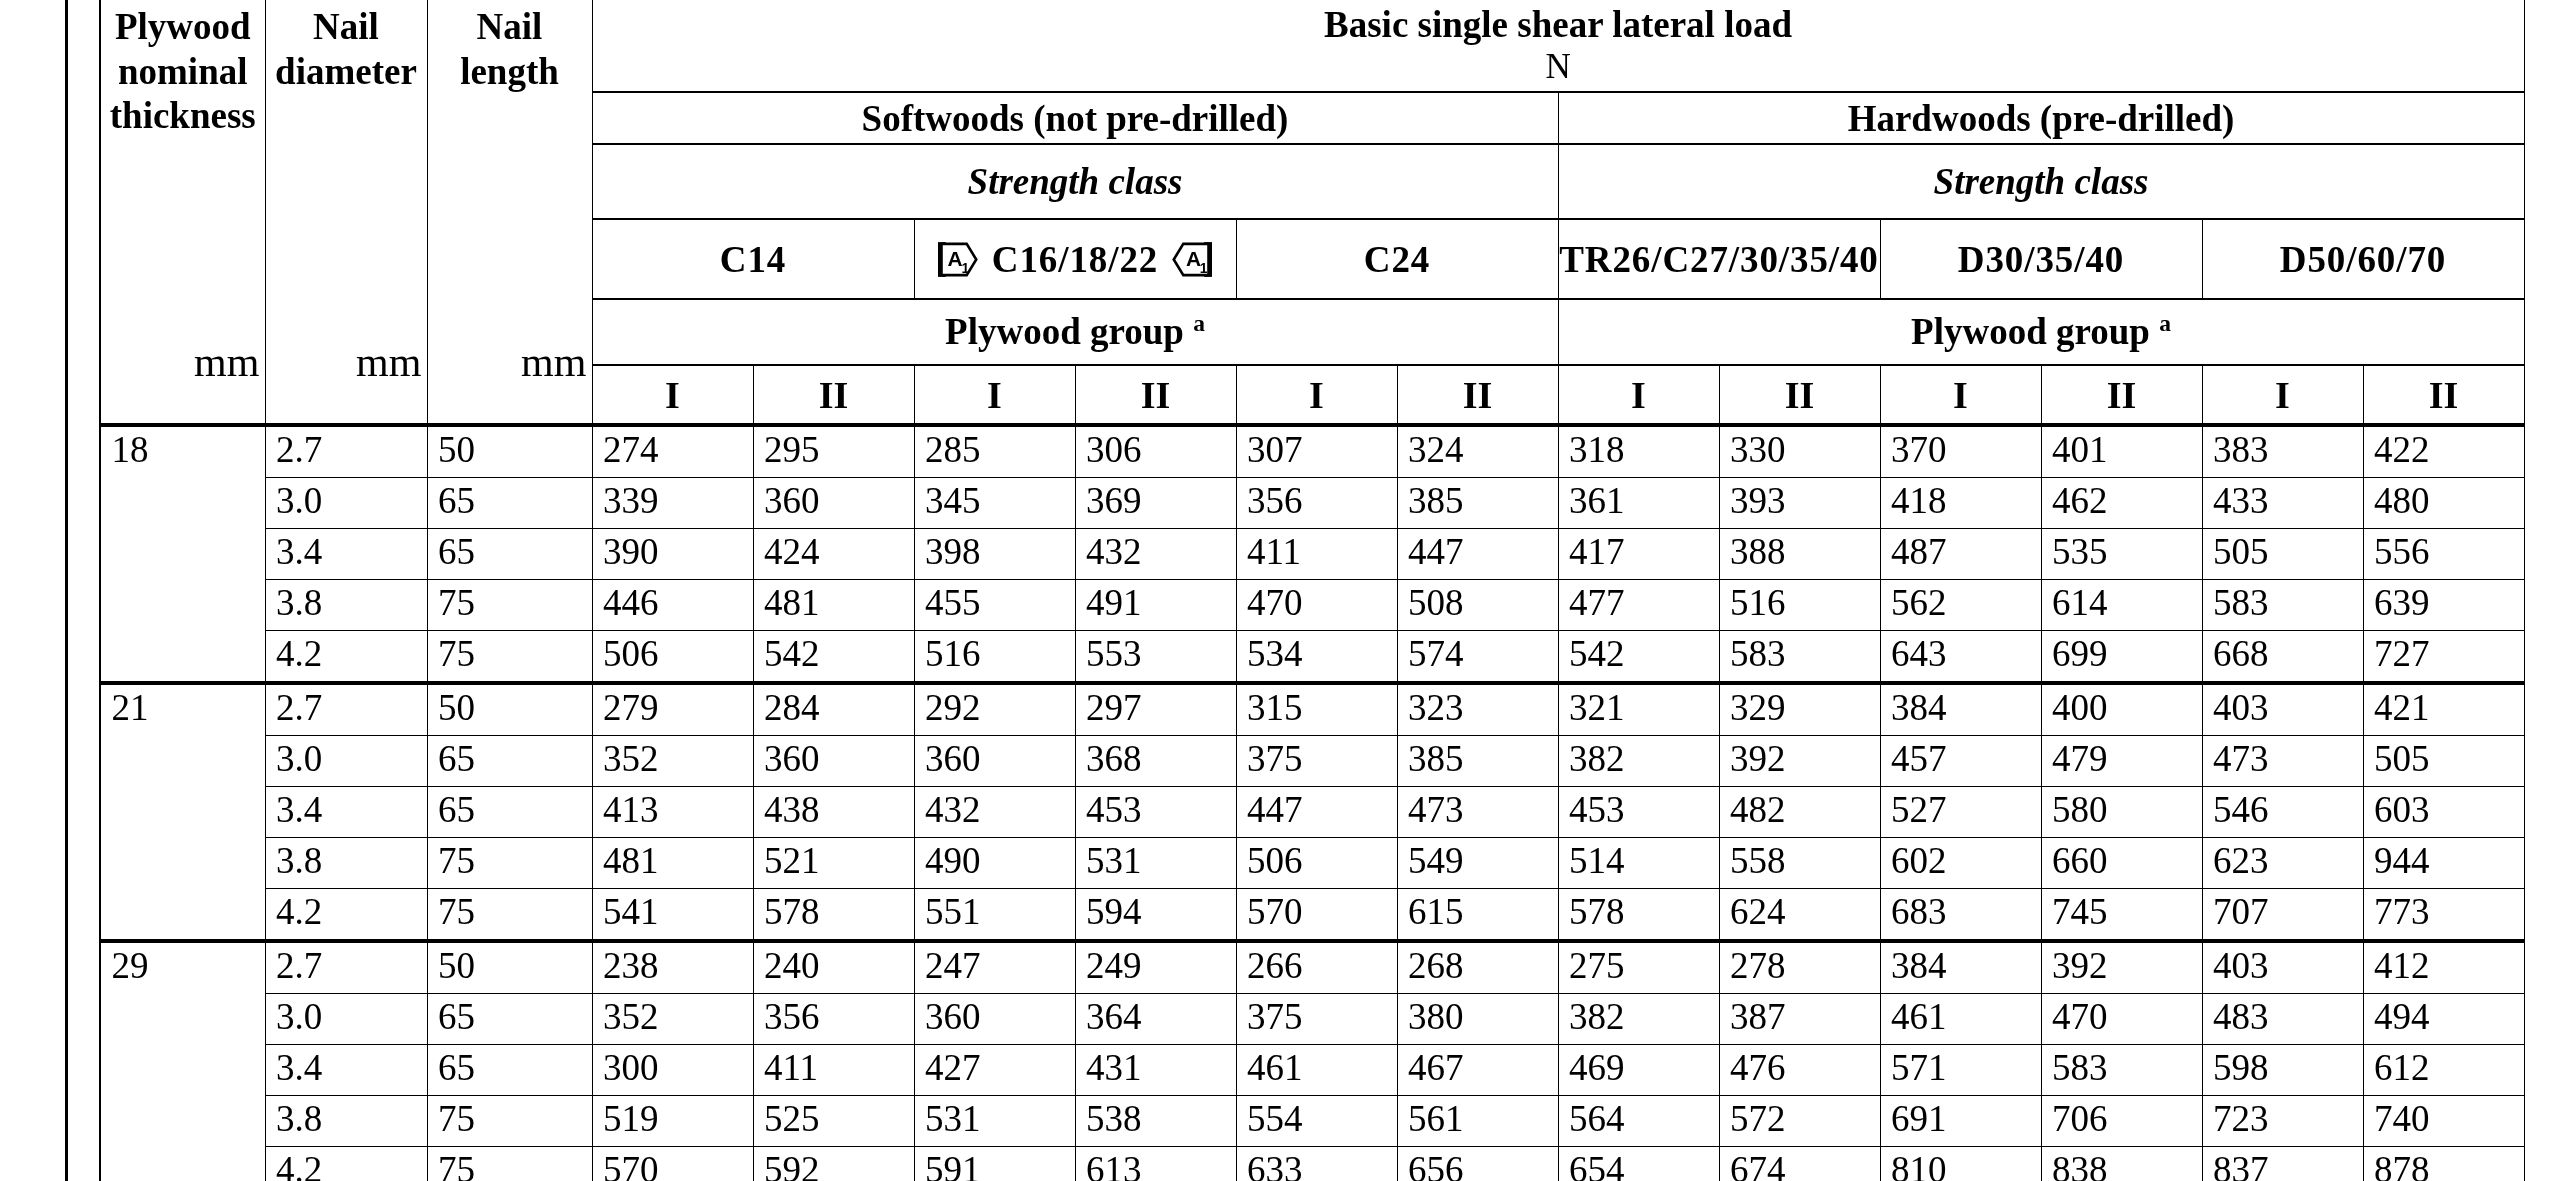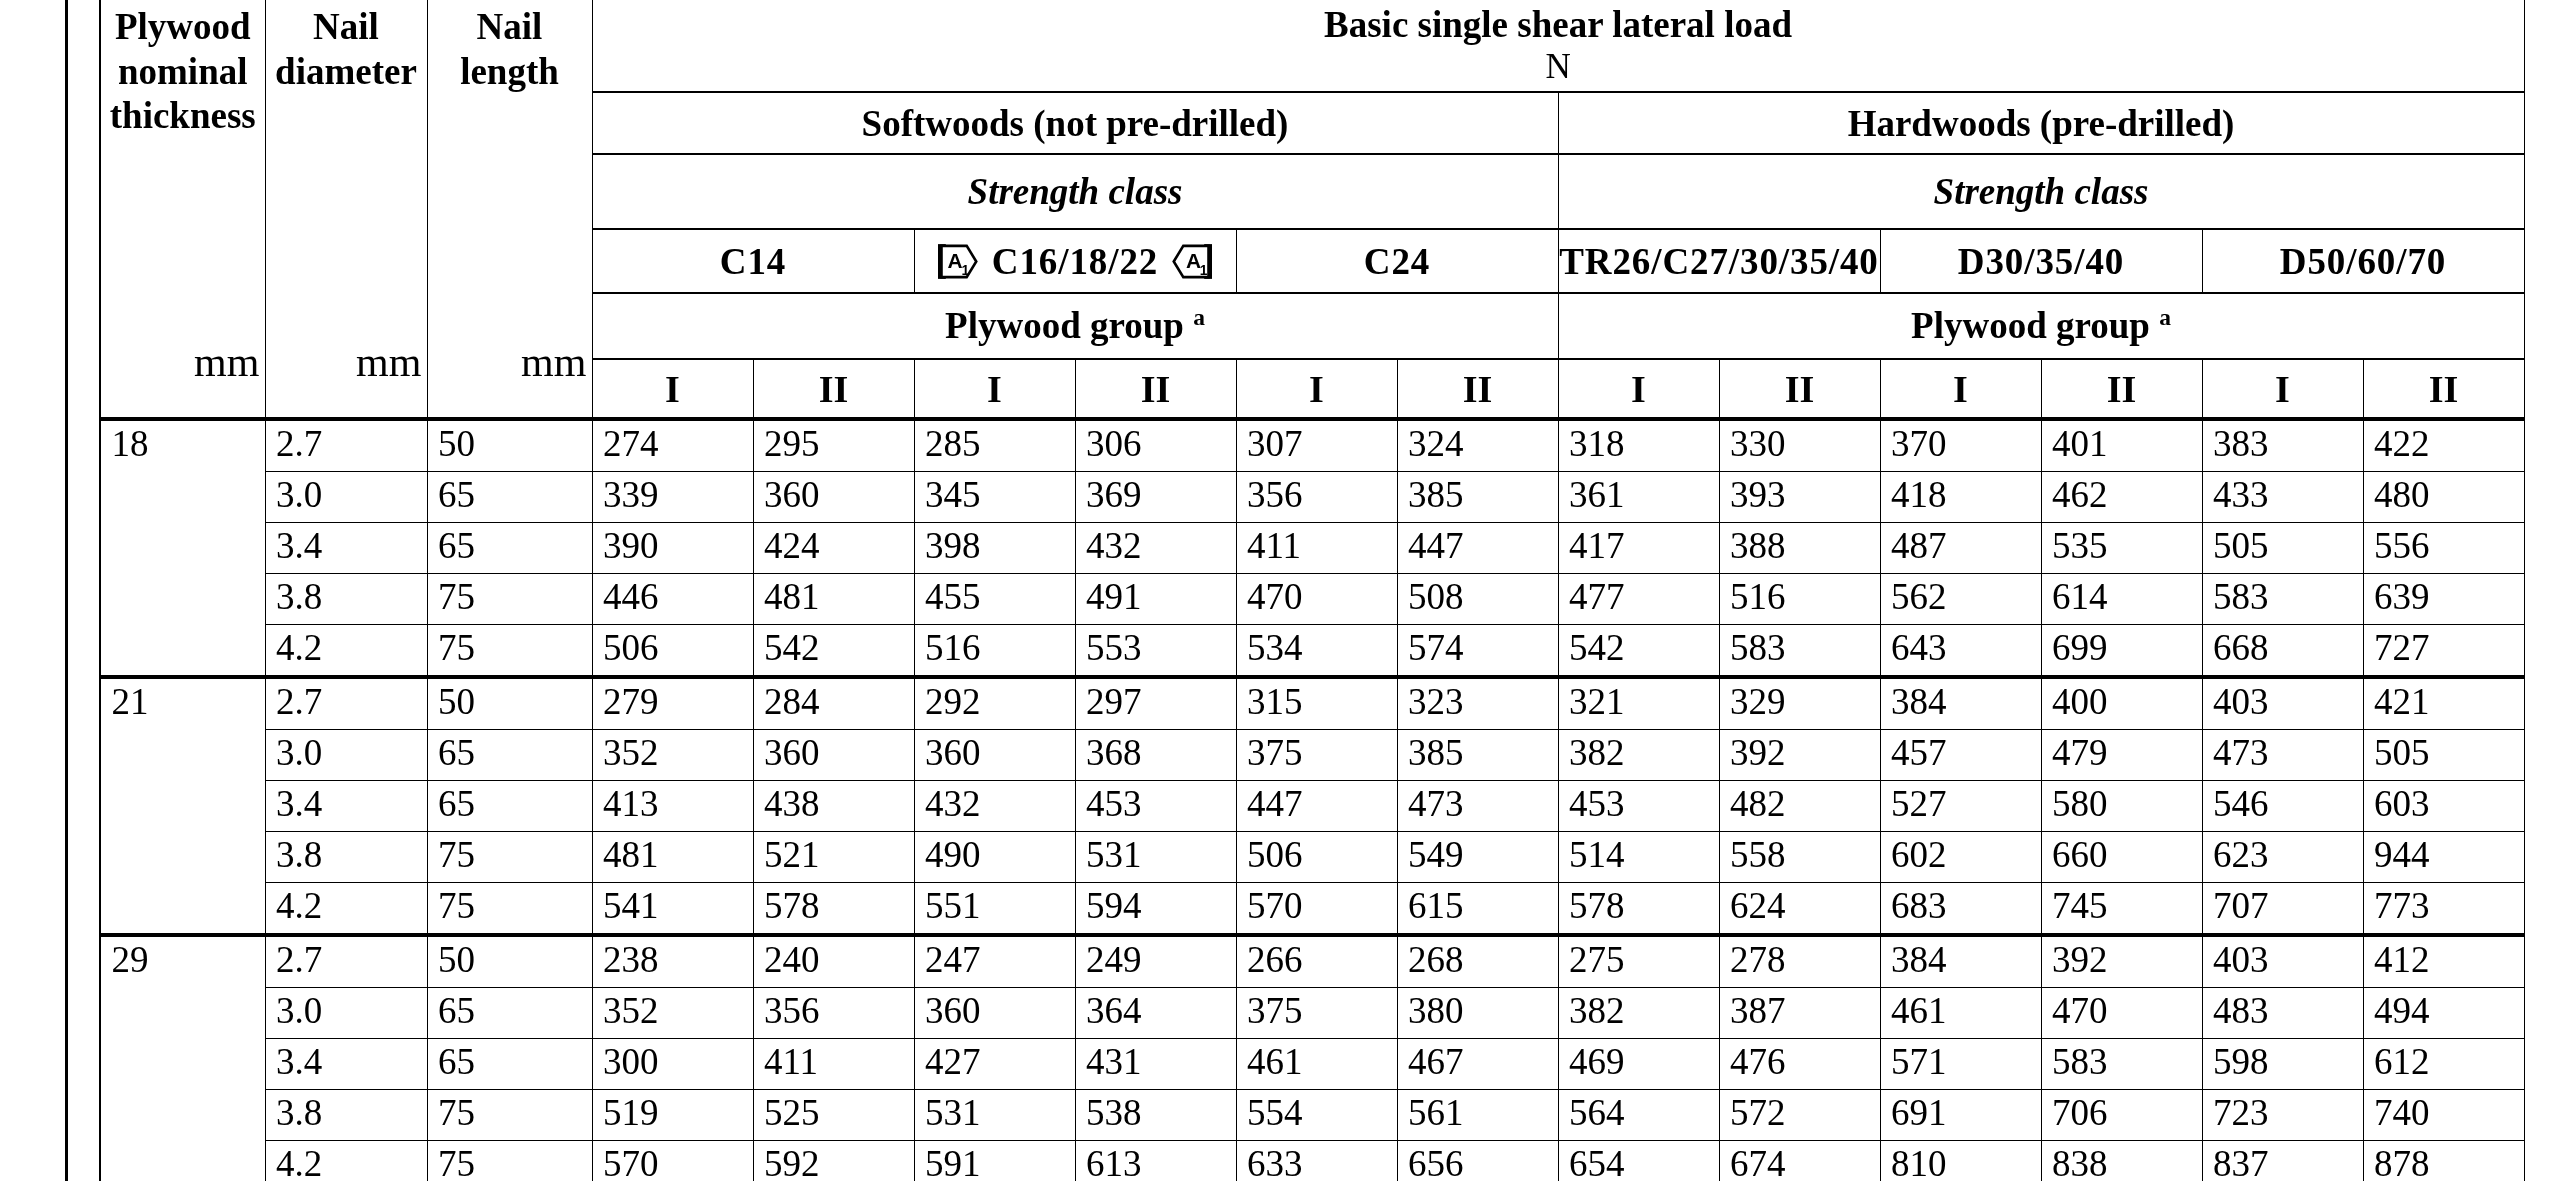--- a/index.html
+++ b/index.html
@@ -47,23 +47,23 @@
   thead th {
     border-top-width: 2.6px;
     border-bottom-width: 2.6px;
     font-weight: bold;
     text-align: center;
     vertical-align: middle;
     padding: 0;
   }
   thead tr.r1 th { border-top: none; }
   tr.r1 { height: 92px; }
-  tr.r2 { height: 62px; margin-top: 20px; }
+  tr.r2 { height: 52px; margin-top: 20px; }
   tr.r3 { height: 75px; font-style: italic; }
-  tr.r4 { height: 64px; }
+  tr.r4 { height: 80px; }
   tr.r5 { height: 66px; margin-left: 8px; }
   tr.r6 { height: 60px; }
 
   .load-title-line { font-size: 37px; font-weight: bold; line-height: 1.15; text-align: center; }
   .load-unit-line  { font-size: 35px; font-weight: normal; line-height: 1.15; }
 
   .section-name, .strength-class-label { font-size: 37px; }
   .class-label { font-size: 37px; letter-spacing: 0.9px; }
   .group-header { font-size: 37px; }
   .group-header sup { font-size: 23.5px; font-weight: bold; }

